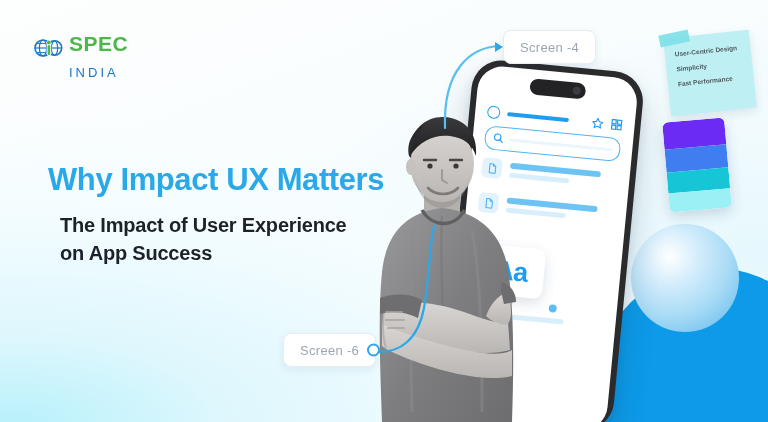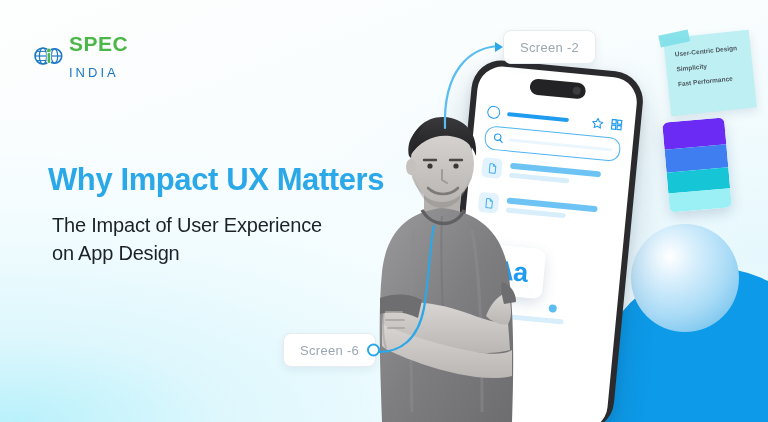--- a/index.html
+++ b/index.html
@@ -20,34 +20,34 @@
   .blob-big{
     position:absolute;left:596px;top:268px;width:236px;height:236px;border-radius:50%;
     background:#0d9ae8;
   }
   .blob-sphere{
     position:absolute;left:631px;top:224px;width:108px;height:108px;border-radius:50%;
     background:radial-gradient(circle at 36% 30%, #ffffff 0%, #d6eefc 26%, #a9dbf6 58%, #7cc6ef 82%, #63b8e8 100%);
   }
 
   
-  .logo{position:absolute;left:34px;top:33px;display:flex;align-items:center;gap:5px;}
+  .logo{position:absolute;left:34px;top:33px;display:flex;gap:5px;}
   .logo-globe{width:30px;height:30px;position:relative;flex:0 0 auto;}
   .logo-text{display:flex;flex-direction:column;line-height:1;}
   .logo-spec{font-size:21px;font-weight:700;color:#4cb648;letter-spacing:.5px;}
   .logo-india{font-size:13px;font-weight:400;color:#1b77c4;letter-spacing:3px;margin-top:12px;}
 
   
   .headline{position:absolute;left:48px;top:163px;width:400px;}
   .h-title{
     font-size:31px;font-weight:800;color:#2ba8e8;letter-spacing:-.4px;
     line-height:1.1;margin:0 0 14px 0;
   }
   .h-sub{
-    font-size:20px;font-weight:400;color:#1d2228;line-height:1.42;margin:4px;letter-spacing:-.2px;
+    font-size:20px;font-weight:700;color:#1d2228;line-height:1.42;margin:12px;letter-spacing:-.2px;
   }
   .h-sub .l2{display:block;}
 
   
   .phone{
     position:absolute;left:474px;top:66px;width:172px;height:360px;
     transform:rotate(5.5deg);transform-origin:50% 0%;
   }
   .phone-body{
     position:absolute;inset:0;border-radius:30px;background:#2b2b2e;
@@ -173,21 +173,21 @@
     <span class="logo-text">
       <span class="logo-spec">SPEC</span>
       <span class="logo-india">INDIA</span>
     </span>
   </div>
 
   <div class="headline">
     <h1 class="h-title">Why Impact UX Matters</h1>
     <p class="h-sub">
       <span>The Impact of User Experience</span>
-      <span class="l2">on App Design</span>
+      <span class="l2">on App Success</span>
     </p>
   </div>
 
   <div class="phone">
     <div class="phone-body"></div>
     <div class="phone-screen">
       <div class="island"></div>
 
       <div class="ph-row">
         <span class="ph-avatar"></span>
@@ -308,21 +308,21 @@
     <path d="M34 200 h16 M34 208 h18 M36 216 h16" stroke="#a8a5a2" stroke-width="2" stroke-linecap="round" opacity=".8"></path>
   </svg>
 
   <svg class="connectors">
     <path d="M445 128 C443 70 470 48 498 46" stroke="#58bdf0" stroke-width="2.2" fill="none" stroke-linecap="round"></path>
     <path d="M379 352 C400 352 418 340 424 308 C430 272 430 240 434 226" stroke="#2ba8e8" stroke-width="2.2" fill="none" stroke-linecap="round"></path>
   </svg>
 
   <div class="tag tag-2">
     <span class="tag-marker-left"></span>
-    <span>Screen -2</span>
+    <span>Screen -4</span>
   </div>
   <div class="tag tag-1">
     <span>Screen -6</span>
     <span class="tag-marker-right"></span>
   </div>
 
   <div class="note">
     <span class="note-tape"></span>
     <div class="note-line">User-Centric Design</div>
     <div class="note-line">Simplicity</div>

